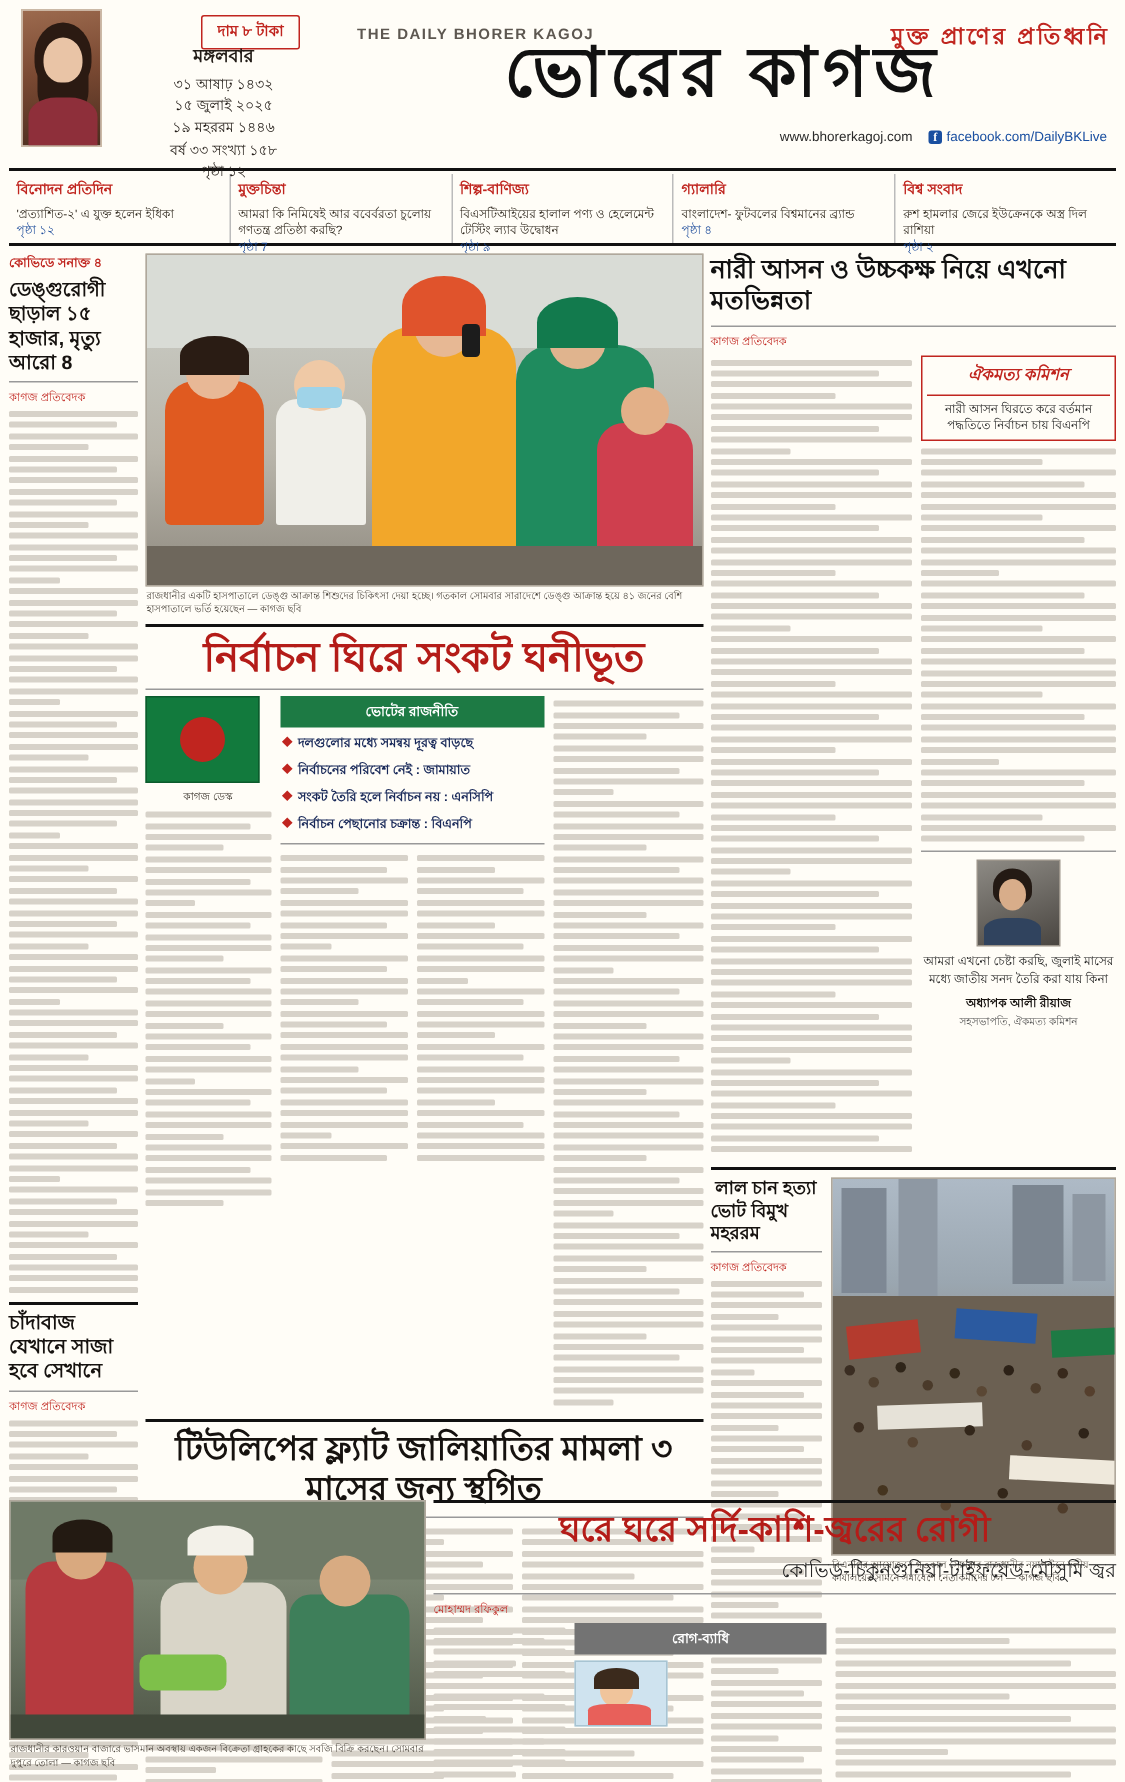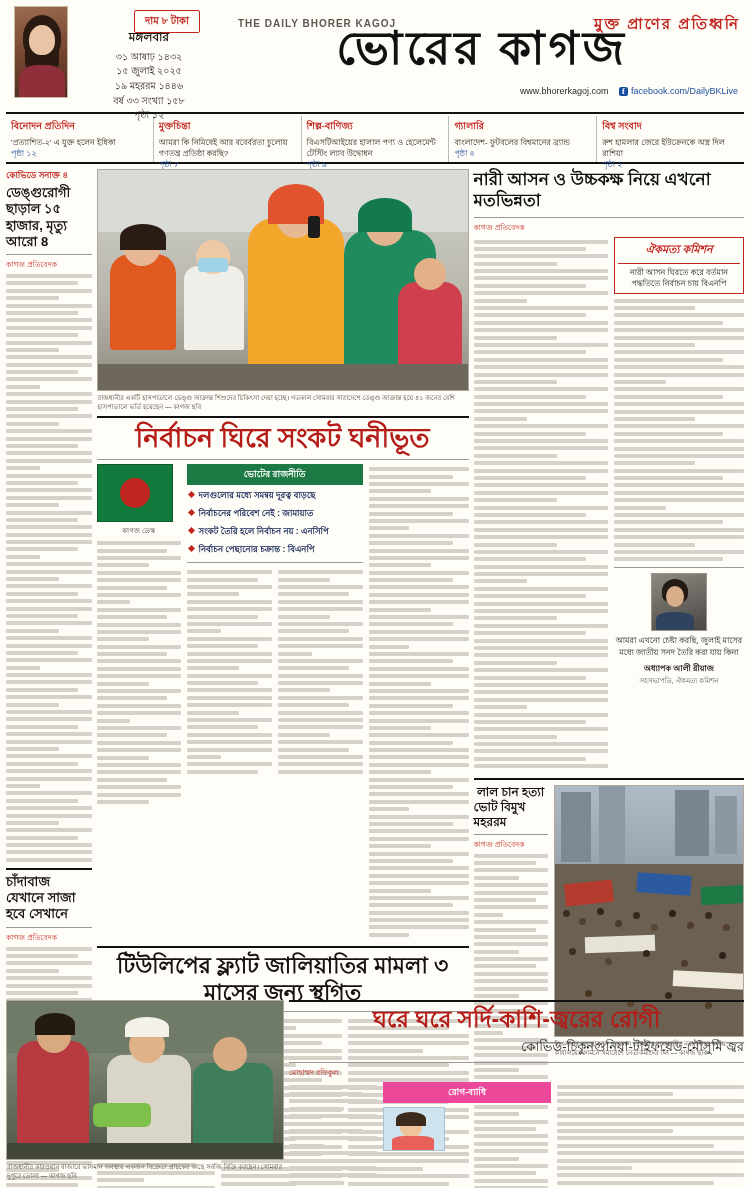--- a/index.html
+++ b/index.html
@@ -943,21 +943,21 @@
             <div class="ln xs"></div>
               <div class="ln"></div>
               <div class="ln m"></div>
               <div class="ln"></div>
             <div class="ln"></div>
               <div class="ln s"></div>
 
           </div>
         </div>
         <div style="width:168px;">
-          <div class="greenbar" style="background:#ec4899;">রোগ-ব্যাধি</div>
+          <div class="greenbar" style="background:#737373;">রোগ-ব্যাধি</div>
           <div style="display:flex;gap:5px;margin-top:4px;">
             <div style="width:62px;height:44px;background:#cfe3ef;border:1px solid #a8c4d2;position:relative;">
               <div class="sc" style="left:16px;top:8px;width:22px;height:22px;background:#f0c49b;border-radius:50%;"></div>
               <div class="sc" style="left:12px;top:4px;width:30px;height:14px;background:#3b2a1c;border-radius:50% 50% 0 0;"></div>
               <div class="sc" style="left:8px;bottom:0;width:42px;height:14px;background:#e8605a;border-radius:30% 30% 0 0;"></div>
             </div>
           </div>
         </div>
         <div style="flex:1;">
           <div class="lines">

